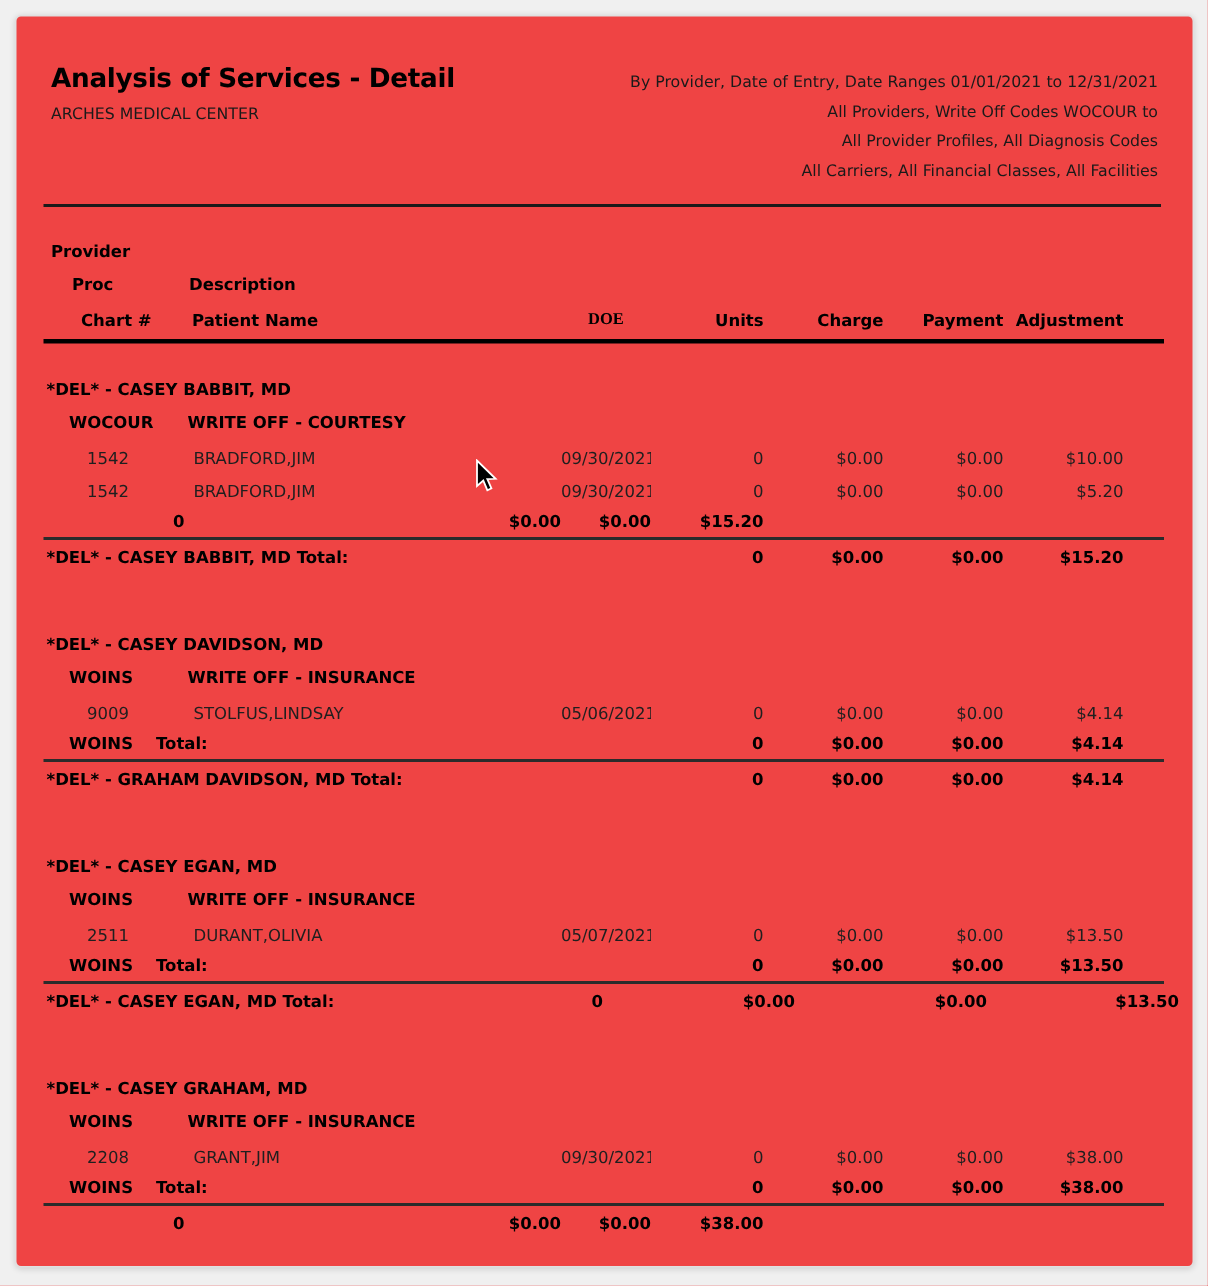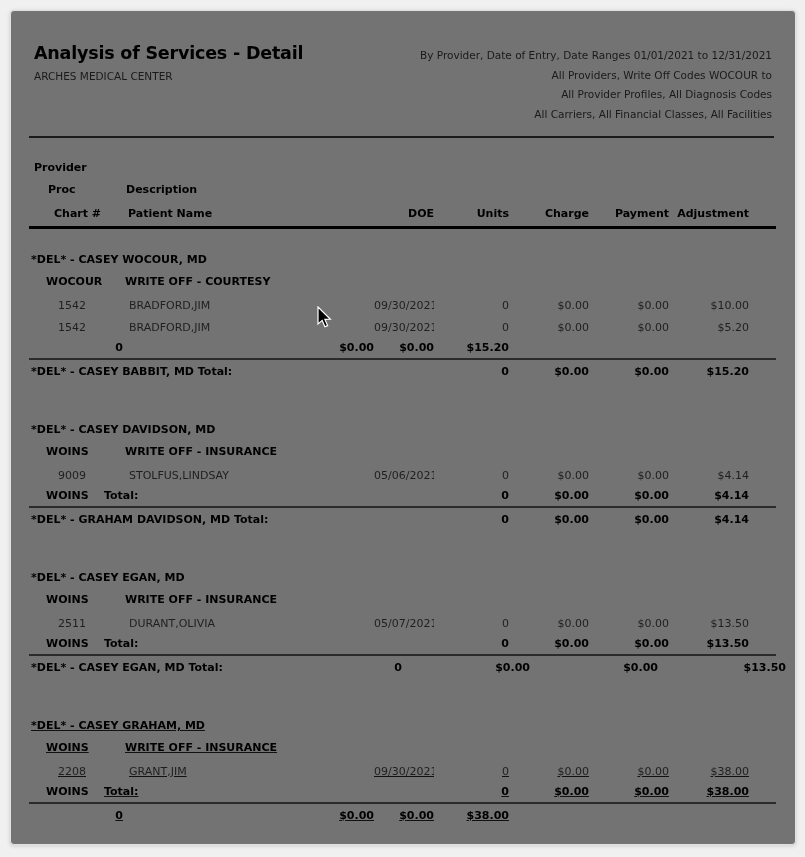--- a/index.html
+++ b/index.html
@@ -8,21 +8,21 @@
     background: #f0f0f0;
     font-family: "DejaVu Sans", "Liberation Sans", sans-serif;
     color: #111;
     overflow: hidden;
     position: relative;
   }
   .page {
     position: absolute;
     left: 10px; top: 10px;
     width: 786px; height: 835px;
-    background: #737373;
+    background: #ef4444;
     border: 1px solid #e0e0e0;
     border-radius: 4px;
     box-shadow: 0 1px 4px rgba(0,0,0,0.15);
   }
   
   .report-header {
     display: flex;
     justify-content: space-between;
     align-items: flex-start;
     padding: 32px 23px 6px 23px;
@@ -71,25 +71,25 @@
   .span3 { grid-column: 1 / 4; }
   .spanall { grid-column: 1 / -1; }
   
   .hdr-block { margin-top: 18px; }
   .h-provider { padding-left: 5px; }
   .h-proc { padding-left: 19px; }
   .h-desc { padding-left: 3px; }
   .h-row3 { height: 26px; }
   .h-chart { padding-left: 25px; }
   .h-patient { padding-left: 5px; }
-  .h-doe { text-align: right; }
+  .h-doe { text-align: center; font-family: Liberation Serif, serif; }
   
   .section { margin-top: 19px; margin-bottom: 40px; }
   .section:first-child { margin-top: 19px; }
-  .section:last-child { margin-bottom: 2px; text-decoration: underline; }
+  .section:last-child { margin-bottom: 2px; }
   .p-name { padding-left: 2px; }
   .c-proccode { padding-left: 17px; }
   .c-desc { padding-left: 2px; }
   .data-rows .row:first-child { margin-top: 2px; }
   .c-chart { padding-left: 29px; }
   .c-patient { padding-left: 6px; }
   .total-row { height: 18px; }
   .pt-code { display: inline-block; width: 58px; }
   .pt-wrap { padding-left: 17px; }
   
@@ -134,21 +134,21 @@
         <span class="num">Charge</span>
         <span class="num">Payment</span>
         <span class="num">Adjustment</span>
       </div>
     </div>
     <div class="rule-cols"></div>
 
     <div id="sections">
   <section class="section">
     <div class="row grid bold">
-      <span class="spanall p-name">*DEL* - CASEY WOCOUR, MD</span>
+      <span class="spanall p-name">*DEL* - CASEY BABBIT, MD</span>
     </div>
     <div class="procs">
   <div>
     <div class="row grid bold">
       <span class="c-proccode">WOCOUR</span>
       <span class="c-desc">WRITE OFF - COURTESY</span>
     </div>
     <div class="data-rows">
   <div class="row grid plain">
     <span class="c-chart">1542</span>

